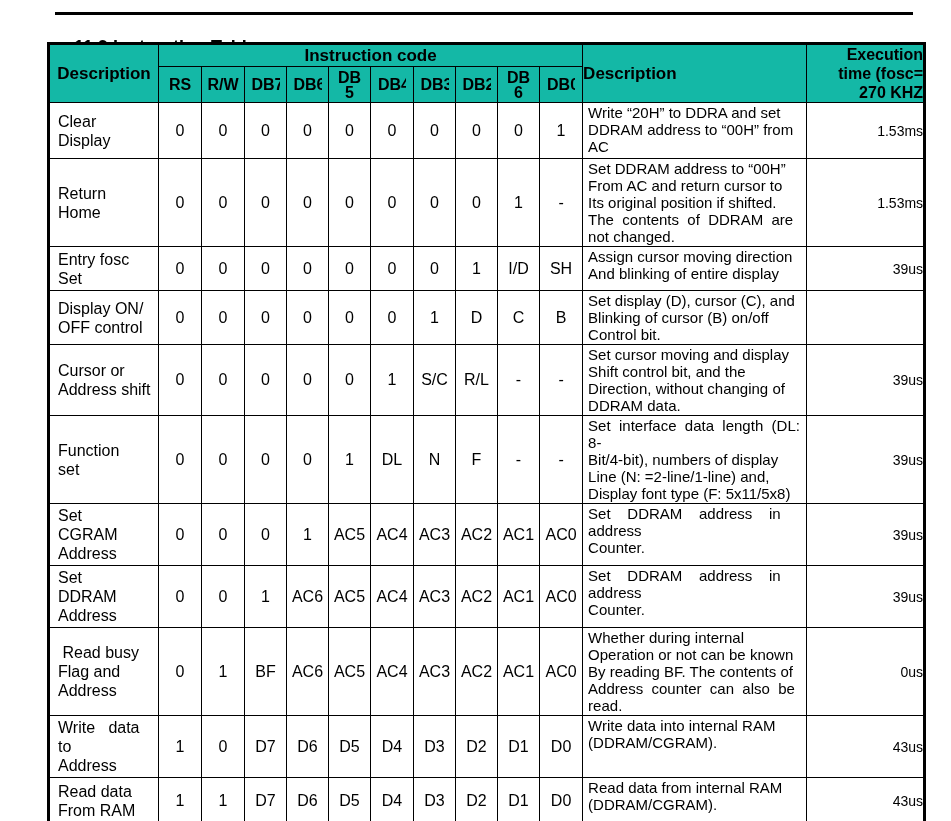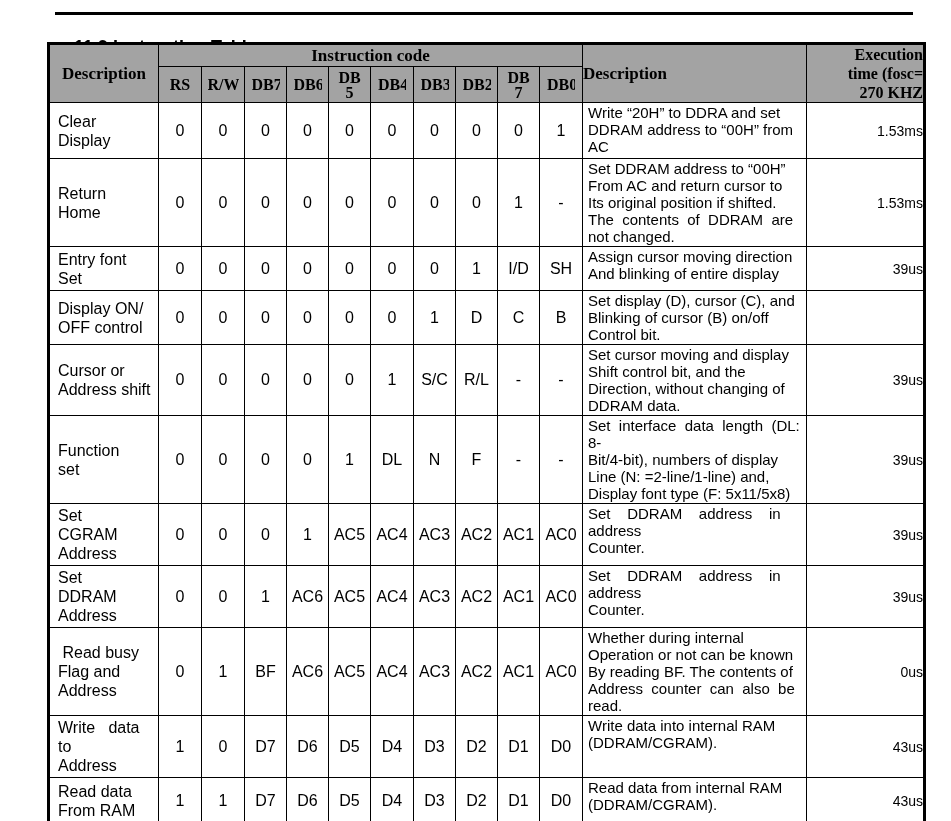--- a/index.html
+++ b/index.html
@@ -8,21 +8,21 @@
     font-family:"Liberation Sans", sans-serif;color:#000;
   }
   .top-rule{position:absolute;left:55px;top:12px;width:858px;height:3px;background:#000;}
   .title{position:absolute;left:57px;top:20px;margin:17px;font-size:18px;font-weight:bold;}
   table.itable{
     position:absolute;left:47px;top:42px;width:876px;
     border-collapse:collapse;table-layout:fixed;
     border:3px solid #000;
   }
   .itable th,.itable td{border:1px solid #000;padding:0;overflow:hidden;}
-  .itable thead th{background:#a3a3a3;font-family:Liberation Serif, serif;}
+  .itable thead th{background:#14b8a6;}
   tr.hrow1{height:22px;}
   tr.hrow2{height:34px;}
   th.h-instr{font-size:17px;font-weight:bold;text-align:center;vertical-align:middle;}
   th.h-code{font-size:17px;font-weight:bold;text-align:center;vertical-align:middle;}
   th.h-desc{font-size:17px;font-weight:bold;text-align:left;vertical-align:middle;}
   th.h-exec{font-size:16px;font-weight:bold;text-align:right;vertical-align:middle;
             white-space:pre-line;line-height:19px;}
   th.bith{font-size:16px;font-weight:bold;text-align:center;vertical-align:middle;}
   .clip{display:inline-block;max-width:28px;overflow:hidden;white-space:nowrap;
         text-align:left;vertical-align:middle;}
@@ -81,21 +81,21 @@
     </tr>
     <tr class="hrow2">
       <th class="bith"><span class="full">RS</span></th>
       <th class="bith"><span class="clip rw">R/W</span></th>
       <th class="bith"><span class="clip">DB7</span></th>
       <th class="bith"><span class="clip">DB6</span></th>
       <th class="bith"><span class="wrap">DB 5</span></th>
       <th class="bith"><span class="clip">DB4</span></th>
       <th class="bith"><span class="clip">DB3</span></th>
       <th class="bith"><span class="clip">DB2</span></th>
-      <th class="bith"><span class="wrap">DB 7</span></th>
+      <th class="bith"><span class="wrap">DB 6</span></th>
       <th class="bith"><span class="clip">DB0</span></th>
     </tr>
   </thead>
   <tbody>
       <tr>
         <td class="instr">Clear
 Display</td>
         <td class="bit">0</td>
         <td class="bit">0</td>
         <td class="bit">0</td>
@@ -125,21 +125,21 @@
         <td class="bit">1</td>
         <td class="bit">-</td>
         <td class="desc">Set DDRAM address to “00H”
 From AC and return cursor to
 Its original position if shifted.
 The  contents  of  DDRAM  are
 not changed.</td>
         <td class="time">1.53ms</td>
       </tr>
       <tr>
-        <td class="instr">Entry font
+        <td class="instr">Entry fosc
 Set</td>
         <td class="bit">0</td>
         <td class="bit">0</td>
         <td class="bit">0</td>
         <td class="bit">0</td>
         <td class="bit">0</td>
         <td class="bit">0</td>
         <td class="bit">0</td>
         <td class="bit">1</td>
         <td class="bit">I/D</td>

